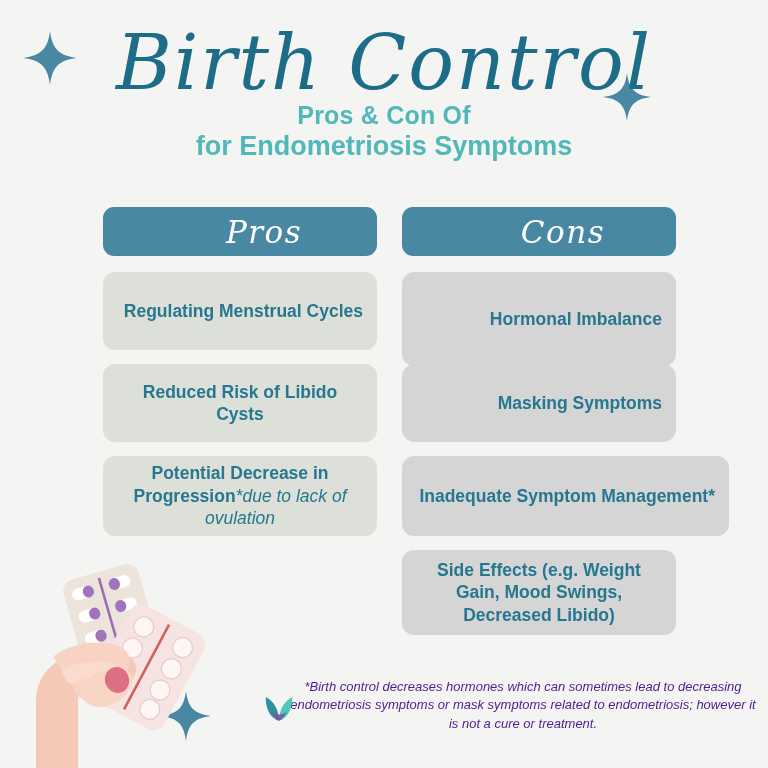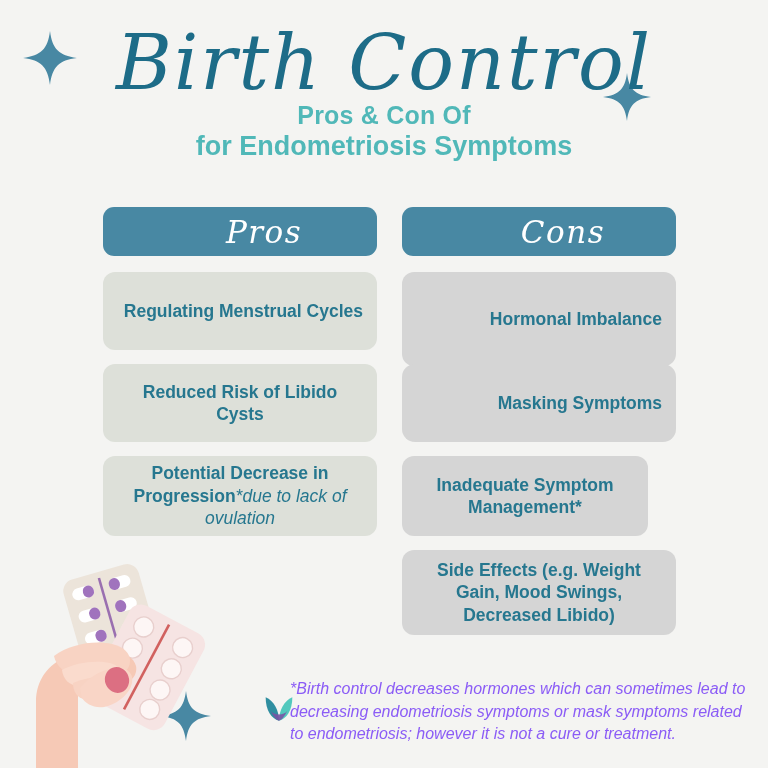--- a/index.html
+++ b/index.html
@@ -114,21 +114,21 @@
   #column-pros .card { background:#dde0d9; }
   #column-cons .card { background:#d5d5d5; }
 
   
   #pros-card-0 { position:absolute; left:0; top:65px;  width:274px; height:78px; }
   #pros-card-1 { position:absolute; left:0; top:157px; width:274px; height:78px; }
   #pros-card-2 { position:absolute; left:0; top:249px; width:274px; height:80px; }
 
   #cons-card-0 { position:absolute; left:0; top:65px;  width:274px; height:94px; }
   #cons-card-1 { position:absolute; left:0; top:157px; width:274px; height:78px;border-radius:13px; }
-  #cons-card-2 { position:absolute; left:0; top:249px; width:246px; height:80px; }
+  #cons-card-2 { position:absolute; left:0; top:249px; width:327px; height:80px; }
   #cons-card-3 { position:absolute; left:0; top:343px; width:274px; height:85px; }
 
   
   #hand-illustration {
     position:absolute;
     left:18px; top:552px;
     width:210px; height:216px;
   }
   #hand-illustration svg { display:block; width:100%; height:100%; }
 
@@ -140,23 +140,24 @@
   }
   #footnote-logo {
     position:absolute;
     left:0; top:16px;
     width:34px; height:30px;
   }
   #footnote-logo svg { display:block; width:100%; height:100%; }
   #footnote-text {
     margin-left:28px;
     width:466px;
-    font-size:16px;
+    text-align:center;
+    font-size:13px;
     font-style:italic;
-    color:#8b5cf6;
+    color:#4c1d95;
     line-height:1.42;
   }
 </style>
 </head>
 <body>
 
 <div id="infographic">
 
   <div class="sparkle" id="sparkle-top-left">
     <svg viewBox="0 0 100 100">

